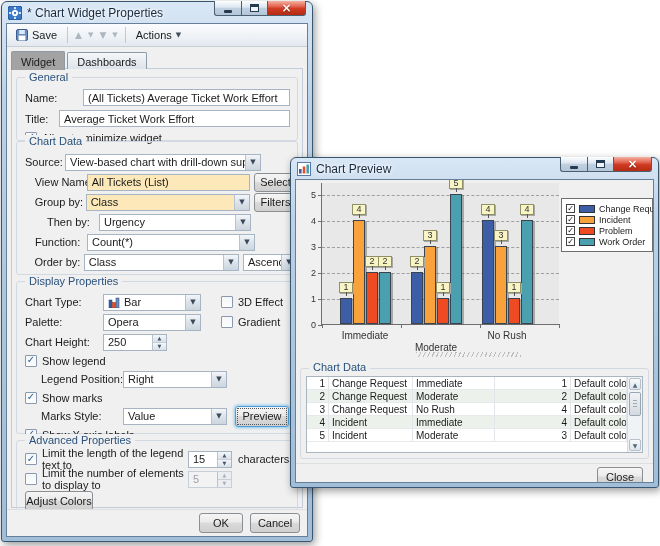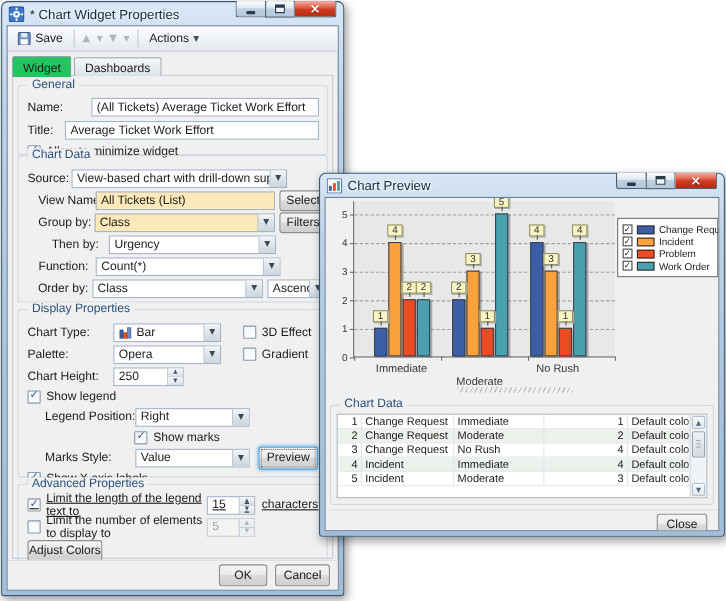--- a/index.html
+++ b/index.html
@@ -29,21 +29,21 @@
   .toolbar { position:absolute; left:0; right:0; top:0; height:23px; display:flex; align-items:center; padding:0 4px; gap:2px;
     background:linear-gradient(180deg,#fbfcfd,#eef1f5 60%,#e4e9f0); border-bottom:1px solid #c8cdd4; }
   .tb-btn { display:flex; align-items:center; gap:4px; padding:2px 5px; border-radius:2px; cursor:default; }
   .tb-sep { width:1px; height:16px; background:#c2c8d1; margin:0 3px; }
   .tb-arrow { font-size:9px; color:#aeb6c0; padding:2px 2px; }
   .tb-caret { font-size:7px; color:#aeb6c0; padding:2px 2px; }
   .tb-caret.dark, .actions-caret { color:#41505f; }
   .tabstrip { position:absolute; left:4px; top:26px; height:19px; display:flex; align-items:flex-end; z-index:3; }
   .tab { height:17px; padding:1px 9px 0 9px; border:1px solid #8e9aa5; border-bottom:none; border-radius:2px 2px 0 0;
     background:linear-gradient(180deg,#f5f7f9,#dde3ea); margin-right:2px; display:flex; align-items:center; }
-  .tab.active { height:19px; background:#22c55e; position:relative; margin-bottom:-1px; z-index:4; }
+  .tab.active { height:19px; background:#a3a3a3; position:relative; margin-bottom:-1px; z-index:4; }
   .page { position:absolute; left:4px; right:4px; top:44px; bottom:28px; border:1px solid #c2cdd9; background:#f0f0f0; }
 
   .groupbox { position:absolute; left:4px; right:4px; border:1px solid #d2d9e0; border-radius:3px; }
   .gb-legend { position:absolute; top:-7px; left:8px; background:#f0f0f0; padding:0 4px; color:#29517c; }
   .row { display:flex; align-items:center; padding-left:8px; }
   .lbl { color:#1b1b1b; white-space:nowrap; }
 
   .tbox, .combo, .spin { border:1px solid #a6b4c4; background:#fff; height:17px; display:flex; align-items:center; font-size:11px; }
   .tbox .v { padding:0 4px; white-space:nowrap; overflow:hidden; }
   .hl { background:#fce8b8; }
@@ -301,21 +301,21 @@
           <span class="cb-lbl">Show legend</span>
         </div>
         <div class="row" style="height:20px;">
           <span style="width:16px"></span>
           <span class="lbl" style="width:82px">Legend Position:</span>
           <div class="combo" style="width:104px">
             <span class="txt">Right</span>
             <span class="dd glyph">▼</span>
           </div>
         </div>
-        <div class="row" style="height:17px;justify-content:center;">
+        <div class="row" style="height:17px;">
           <span class="cb checked"></span>
           <span class="cb-lbl">Show marks</span>
         </div>
         <div class="row" style="height:20px; position:relative;">
           <span style="width:16px"></span>
           <span class="lbl" style="width:82px">Marks Style:</span>
           <div class="combo" style="width:104px">
             <span class="txt">Value</span>
             <span class="dd glyph">▼</span>
           </div>
@@ -324,21 +324,21 @@
             </div>
         </div>
         <div class="row" style="height:17px;">
           <span class="cb checked"></span>
           <span class="cb-lbl">Show X axis labels</span>
         </div>
       </div>
 
       <div class="groupbox" style="top:371px; height:72px;">
         <span class="gb-legend">Advanced Properties</span>
-        <div class="row" style="height:20px; margin-top:8px;text-decoration:underline;">
+        <div class="row" style="height:20px; margin-top:8px;">
           <span class="cb checked"></span>
           <span class="cb-lbl" style="width:146px">Limit the length of the legend text to</span>
           <div class="spin" style="width:44px">
             <span class="v">15</span>
             <span class="btns">
                 <span class="glyph">▲</span>
                 <span class="glyph">▼</span>
               </span>
           </div>
           <span class="lbl" style="margin-left:6px">characters</span>

